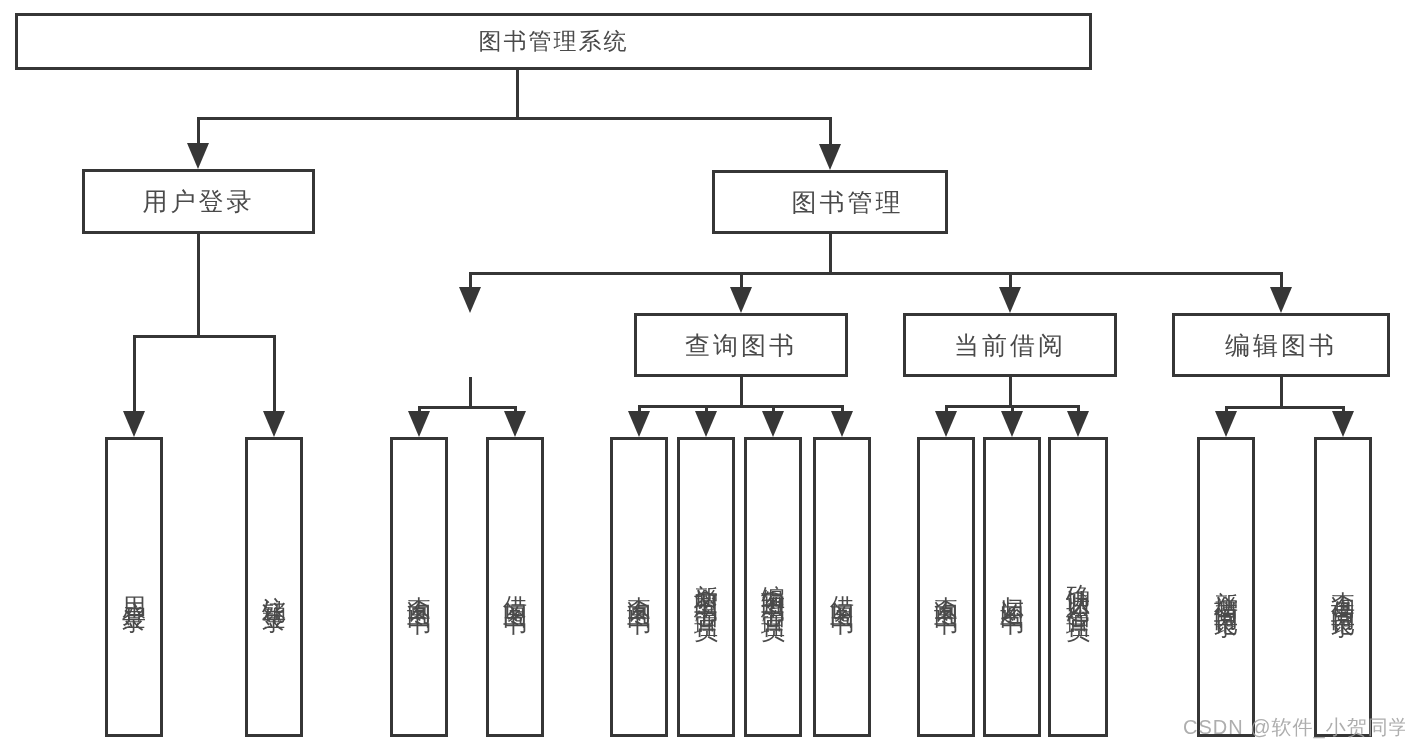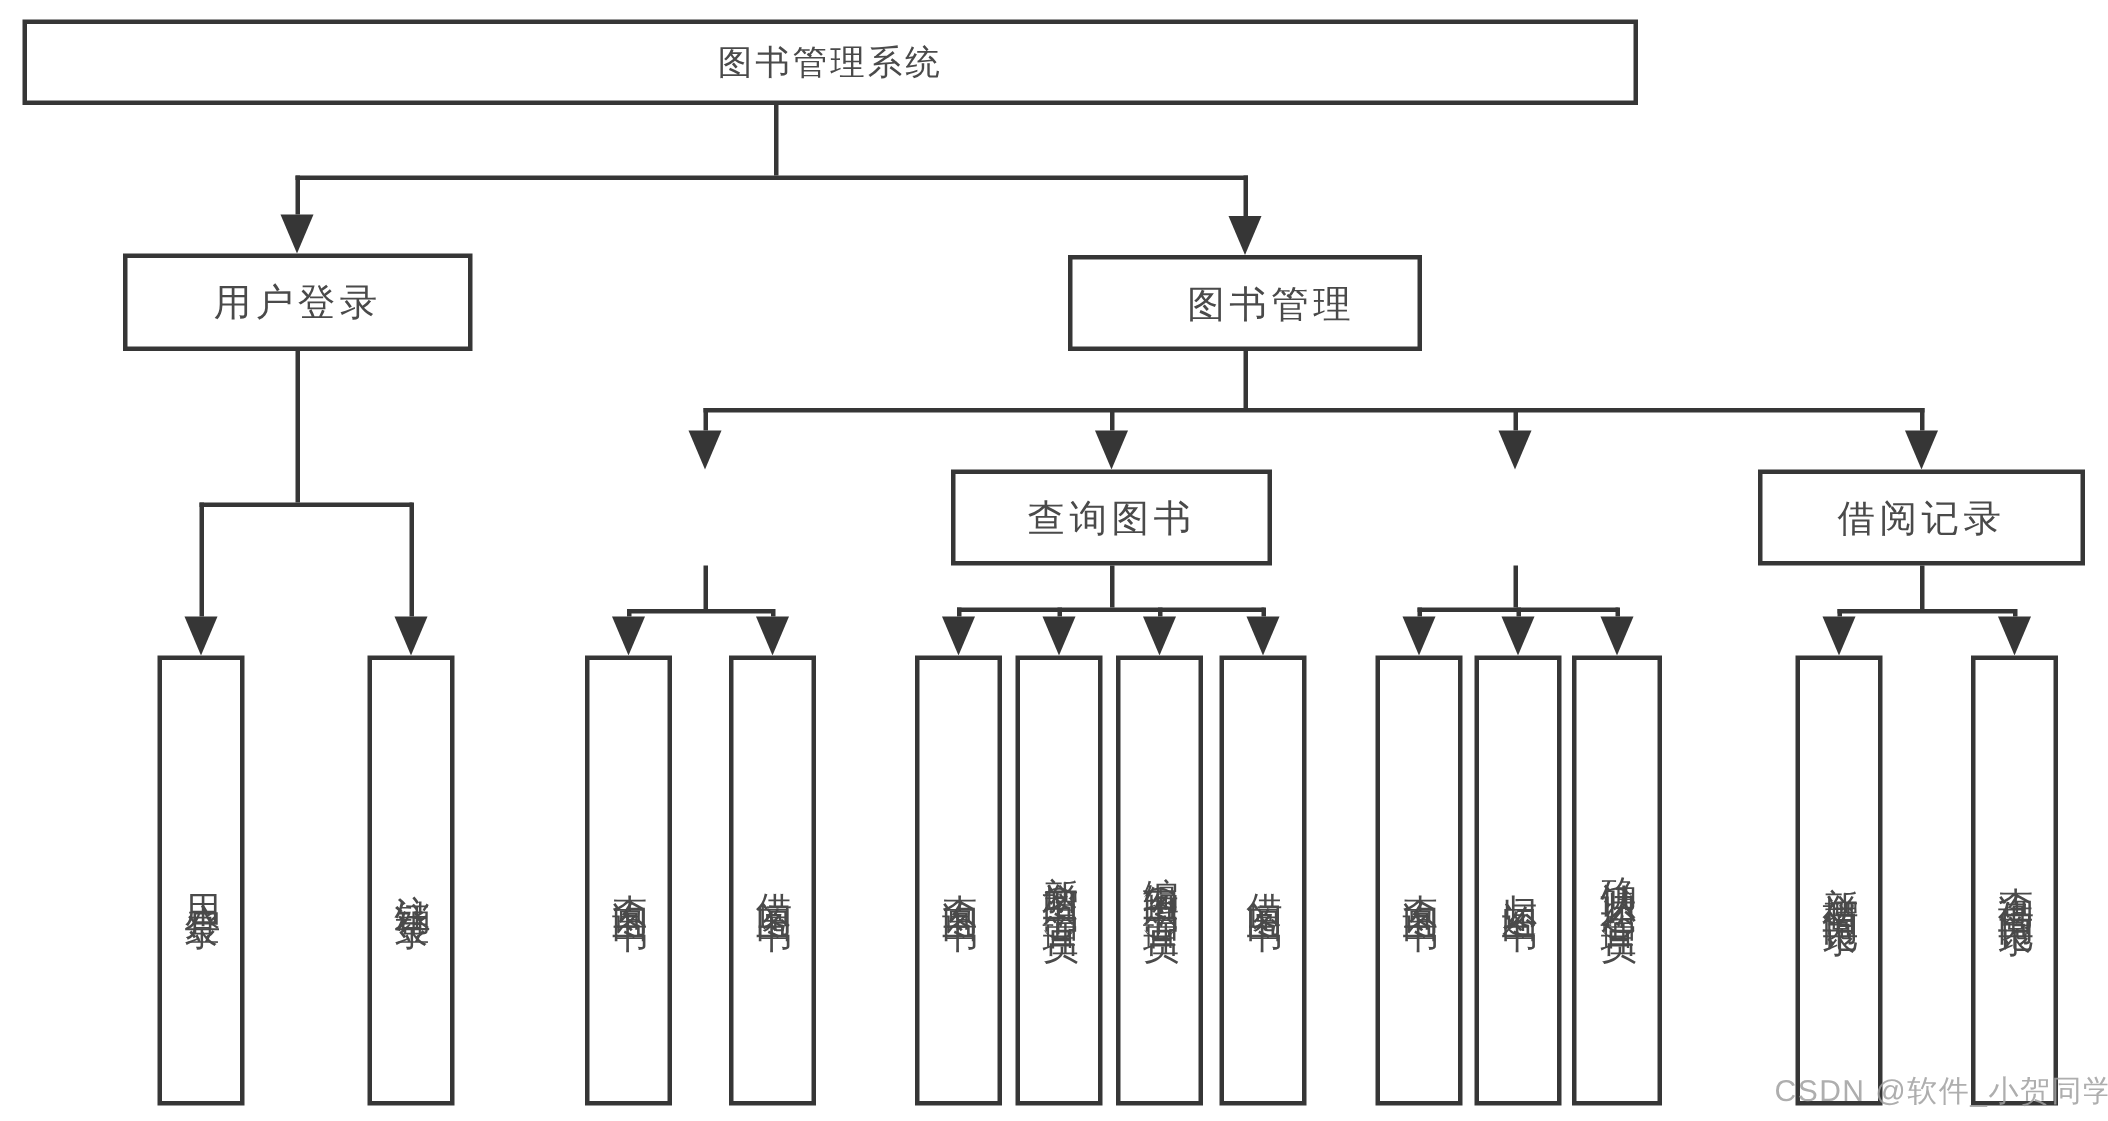--- a/index.html
+++ b/index.html
@@ -101,22 +101,25 @@
   <div class="vl" style="left:740px;top:272px;height:15px;"></div>
   <div class="ar" style="left:730px;top:287px;"></div>
   <div class="vl" style="left:1009px;top:272px;height:15px;"></div>
   <div class="ar" style="left:999px;top:287px;"></div>
   <div class="vl" style="left:1280px;top:272px;height:15px;"></div>
   <div class="ar" style="left:1270px;top:287px;"></div>
 
   <div class="box-h" style="left:634px;top:313px;width:214px;height:64px;">
     <span>查询图书</span>
   </div>
+  <div class="box-h" style="left:903px;top:313px;width:214px;height:64px;">
+    <span>当前借阅</span>
+  </div>
   <div class="box-h" style="left:1172px;top:313px;width:218px;height:64px;">
-    <span>借阅记录</span>
+    <span>编辑图书</span>
   </div>
 
   <div class="vl" style="left:469px;top:377px;height:29px;"></div>
   <div class="hl" style="left:418px;top:406px;width:98px;"></div>
   <div class="vl" style="left:418px;top:406px;height:5px;"></div>
   <div class="ar" style="left:408px;top:411px;"></div>
   <div class="vl" style="left:514px;top:406px;height:5px;"></div>
   <div class="ar" style="left:504px;top:411px;"></div>
 
   <div class="vl" style="left:740px;top:377px;height:28px;"></div>

